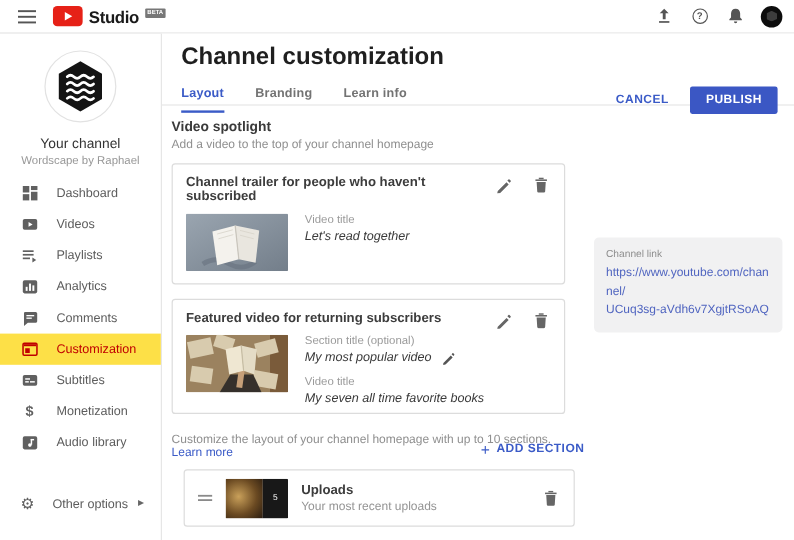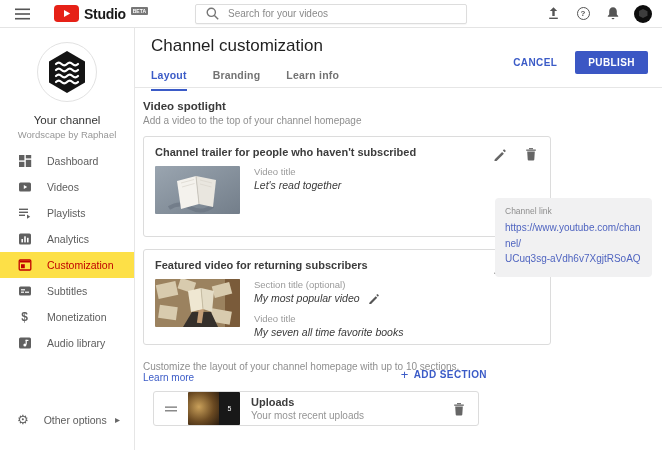--- a/index.html
+++ b/index.html
@@ -1,21 +1,21 @@
 <!DOCTYPE html>
 <html><head>
 <meta charset="utf-8">
 <style>
   * { margin:0; padding:0; box-sizing:border-box; }
   html,body { width:662px; height:450px; overflow:hidden; }
   body { font-family:"Liberation Sans","DejaVu Sans",sans-serif; background:#fff; color:#212121; }
 
   
   .topbar { height:28px; display:flex; align-items:center; border-bottom:1px solid #e4e4e4; background:#fff; position:relative; }
-  .tb-left { display:flex; align-items:center; gap:23px; padding-left:13px; width:195px; }
+  .tb-left { display:flex; align-items:center; gap:13px; padding-left:13px; width:195px; }
   .brand { display:flex; align-items:flex-start; gap:5px; cursor:pointer; }
   .brand-text { font-size:14px; font-weight:bold; color:#1a1a1a; letter-spacing:-0.3px; line-height:18px; }
   .brand-badge { font-size:5px; font-weight:bold; color:#fff; background:#777; padding:1px 2px; border-radius:1px; margin-top:2px; text-transform:uppercase; }
   .search-box { width:272px; height:20px; border:1px solid #ddd; border-radius:2px; background:#fff; display:flex; align-items:center; gap:9px; padding:0 10px; box-shadow:0 1px 1px rgba(0,0,0,0.04); }
   .search-box input { border:none; outline:none; flex:1; font-size:10px; color:#333; font-family:inherit; background:transparent; }
   .search-box input::placeholder { color:#8a8a8a; }
   .tb-right { margin-left:auto; display:flex; align-items:center; gap:12px; padding-right:10px; }
   .tb-icon { width:18px; height:18px; display:flex; align-items:center; justify-content:center; cursor:pointer; }
   .help-circle { width:13px; height:13px; border:1.2px solid #555; border-radius:50%; font-size:8px; color:#555; display:flex; align-items:center; justify-content:center; font-weight:bold; }
   .tb-avatar { width:18px; height:18px; border-radius:50%; background:#0d0d0d; display:flex; align-items:center; justify-content:center; }
@@ -34,52 +34,52 @@
   .nav-item .ni { width:15px; display:flex; justify-content:center; }
   .nav-item.active { background:#fde047; color:#c00000; }
   .dollar { font-size:12px; font-weight:bold; color:#606060; line-height:1; }
   .other-options { margin-top:auto; margin-bottom:24px; display:flex; align-items:center; gap:15px; padding-left:17px; font-size:10.5px; color:#5c5c5c; cursor:pointer; position:relative; }
   .gear-glyph { font-size:13px; color:#606060; line-height:1; }
   .chev { position:absolute; right:14px; color:#666; font-size:10px; }
 
   
   .main { flex:1; position:relative; background:#fff; overflow:hidden; }
   .main-header { padding:8px 16px 0 16px; border-bottom:1px solid #e6e6e6; height:60px; position:relative; }
-  .page-title { font-size:17px; font-weight:400; color:#1f1f1f; }
+  .page-title { font-size:20px; font-weight:700; color:#1f1f1f; }
   .tabs { display:flex; gap:26px; margin-top:13px; }
   .tab { font-size:10.5px; color:#737373; padding-bottom:8px; cursor:pointer; letter-spacing:0.2px; font-weight:bold; }
   .tab.active { color:#3b5bc7; border-bottom:2.5px solid #3b5bc7; }
-  .header-actions { position:absolute; right:14px; top:23px; display:flex; align-items:center; gap:18px; }
+  .header-actions { position:absolute; right:14px; top:44px; display:flex; align-items:center; gap:18px; }
   .btn-cancel { font-size:10px; font-weight:bold; color:#3b5bc7; letter-spacing:0.4px; background:none; border:none; cursor:pointer; font-family:inherit; }
   .btn-publish { font-size:10px; font-weight:bold; color:#fff; letter-spacing:0.4px; background:#3b57c4; border:none; border-radius:2px; padding:6px 13px; cursor:pointer; font-family:inherit; }
 
   .content { padding:12px 0 0 8px; position:relative; }
   .section-title { font-size:11.5px; font-weight:bold; color:#3a3a3a; }
   .section-sub { font-size:10px; color:#8f8f8f; margin-top:3px; }
 
-  .card { width:408px; background:#fff; border:1px solid #dcdcdc; border-radius:3px; padding:9px 11px 22px; position:relative; margin-top:10px; }
+  .card { width:328px; background:#fff; border:1px solid #dcdcdc; border-radius:3px; padding:9px 11px 10px; position:relative; margin-top:10px; }
   .card-title { font-size:11px; font-weight:bold; color:#3c3c3c; padding-right:60px; }
   .card-icons { position:absolute; top:9px; right:11px; display:flex; gap:16px; }
   .icon-btn { width:16px; height:16px; display:flex; align-items:center; justify-content:center; cursor:pointer; }
   .card-body { display:flex; gap:14px; margin-top:8px; }
   .thumb { width:85px; height:48px; flex-shrink:0; border-radius:1px; overflow:hidden; }
   .field-label { font-size:9.5px; color:#9a9a9a; }
   .field-value { font-size:10.5px; color:#3a3a3a; margin-top:2px; display:flex; align-items:center; gap:8px;font-style:italic; }
   .gap-field { margin-top:9px; }
 
   .channel-link-panel { position:absolute; left:360px; top:110px; width:157px; background:#f1f1f2; border-radius:4px; padding:8px 10px 10px; }
   .cl-label { font-size:8.5px; color:#8e8e8e; }
   .cl-url { font-size:10px; color:#5065c0; margin-top:4px; line-height:1.55; word-break:break-all; cursor:pointer; }
 
   .featured-head { width:344px; position:relative; margin-top:16px; }
   .learn-more { color:#3b5bc7; cursor:pointer; }
   .add-section { position:absolute; right:0; top:7px; display:flex; align-items:center; gap:5px; color:#3b5bc7; font-size:10px; font-weight:bold; letter-spacing:0.4px; background:none; border:none; cursor:pointer; font-family:inherit; }
   .plus { font-size:13px; font-weight:normal; line-height:1; }
 
-  .row-card { width:326px; height:35px; margin-left:10px; margin-top:8px; border:1px solid #dcdcdc; border-radius:3px; background:#fff; display:flex; align-items:center; padding:0 11px; gap:11px; }
+  .row-card { width:326px; height:48px; margin-left:10px; margin-top:8px; border:1px solid #dcdcdc; border-radius:3px; background:#fff; display:flex; align-items:center; padding:0 11px; gap:11px; }
   .row-thumb { width:52px; height:33px; display:flex; flex-shrink:0; overflow:hidden; border-radius:1px; }
   .rt-left { flex:1; background:radial-gradient(circle at 35% 45%, #c9a05a 0%, #6b4a22 55%, #2a1c10 100%); }
   .rt-right { width:21px; background:#181818; display:flex; align-items:center; justify-content:center; color:#fff; font-size:7px; }
   .row-text { flex:1; min-width:0; }
   .row-title { font-size:11px; font-weight:bold; color:#3c3c3c; white-space:nowrap; overflow:hidden; }
   .row-sub { font-size:10px; color:#949494; margin-top:2px; }
   .row-icons { display:flex; gap:14px; margin-left:auto; }
   .drag-handle { cursor:grab; display:flex; }
 </style>
 </head>
@@ -97,29 +97,20 @@
         </svg>
     </span>
     <span class="brand">
       <svg width="25" height="17" viewBox="0 0 25 17">
           <rect width="25" height="17" rx="3.8" fill="#e62117"></rect>
           <path d="M10 4.9v7.2l6.2-3.6z" fill="#fff"></path>
         </svg>
       <span class="brand-text">Studio</span>
       <span class="brand-badge">beta</span>
     </span>
-  </div>
-  <div class="search-box">
-    <span style="display:flex">
-      <svg width="13" height="13" viewBox="0 0 13 13" fill="none" stroke="#757575" stroke-width="1.4">
-          <circle cx="5.3" cy="5.3" r="4.1"></circle>
-          <path d="M8.4 8.4L12.2 12.2"></path>
-        </svg>
-    </span>
-    <input type="text" placeholder="Search for your videos" style="">
   </div>
   <div class="tb-right">
     <span class="tb-icon">
       <svg width="15" height="15" viewBox="0 0 15 15" fill="#555">
           <path d="M7.5 1.2L11.2 5H8.7v5H6.3V5H3.8z"></path>
           <rect x="3.2" y="11.6" width="8.6" height="1.4"></rect>
         </svg>
     </span>
     <span class="tb-icon">
         <span class="help-circle">?</span>
@@ -191,20 +182,30 @@
               <rect x="1" y="1.5" width="12" height="11" rx="1.5" fill="#606060"></rect>
               <g fill="#fff">
                 <rect x="3.4" y="7" width="1.6" height="3.4"></rect>
                 <rect x="6.2" y="4.3" width="1.6" height="6.1"></rect>
                 <rect x="9" y="5.8" width="1.6" height="4.6"></rect>
               </g>
             </svg>
           </span>
         <span>Analytics</span>
       </div>
+      <div class="nav-item">
+        <span class="ni">
+            <svg width="14" height="14" viewBox="0 0 14 14">
+              <path fill="#606060" d="M2.3 2h9.4c.7 0 1.3.6 1.3 1.3v6.4c0 .7-.6 1.3-1.3 1.3H5.2L2 13.6V3.3C2 2.6 2.6 2 2.3 2z"></path>
+              <rect x="4" y="4.5" width="6.5" height="1.1" fill="#fff"></rect>
+              <rect x="4" y="6.6" width="4.5" height="1.1" fill="#fff"></rect>
+            </svg>
+          </span>
+        <span>Comments</span>
+      </div>
       <div class="nav-item active">
         <span class="ni">
             <svg width="14" height="14" viewBox="0 0 14 14">
               <rect x="1.2" y="2" width="11.6" height="10" rx="1" fill="none" stroke="#c00000" stroke-width="1.3"></rect>
               <rect x="1.9" y="2.8" width="10.2" height="1.7" fill="#c00000"></rect>
               <rect x="3" y="6.2" width="3.8" height="4" fill="#c00000"></rect>
             </svg>
           </span>
         <span>Customization</span>
       </div>

